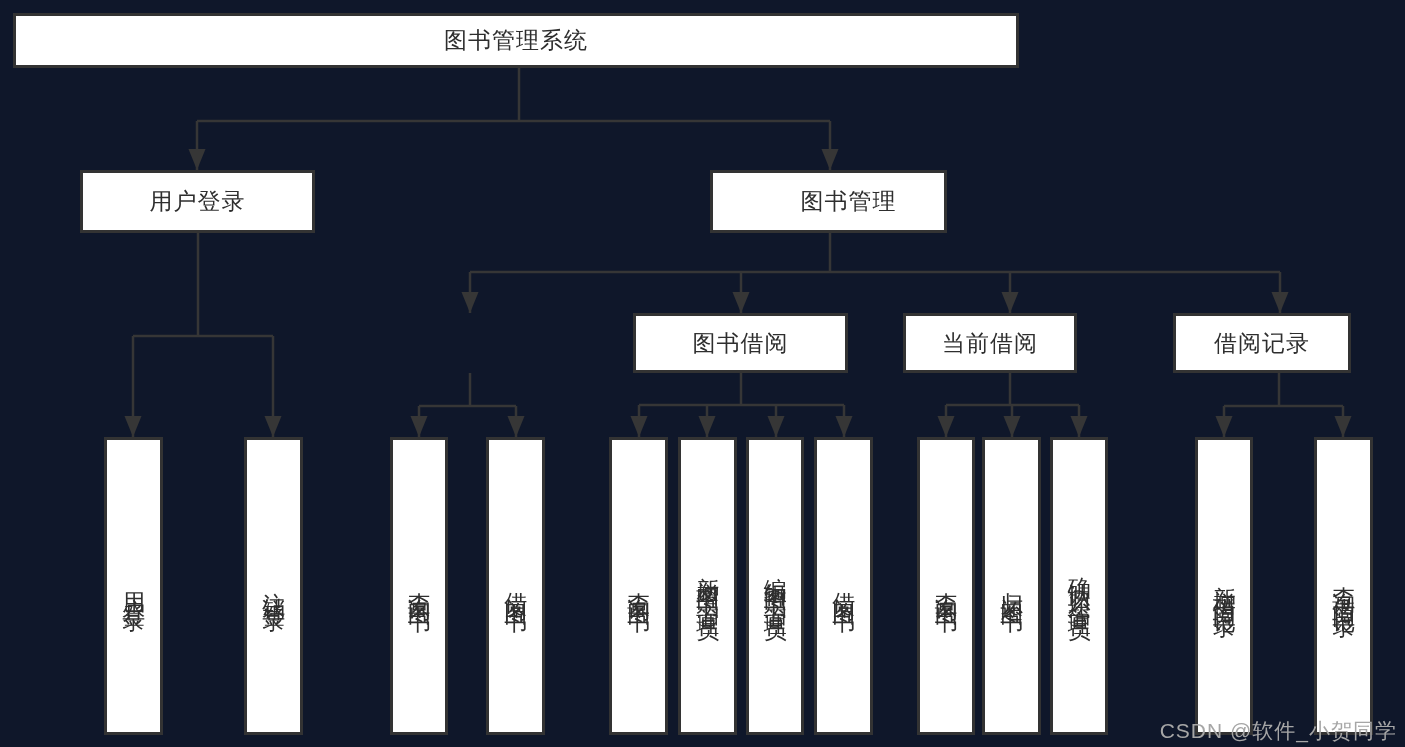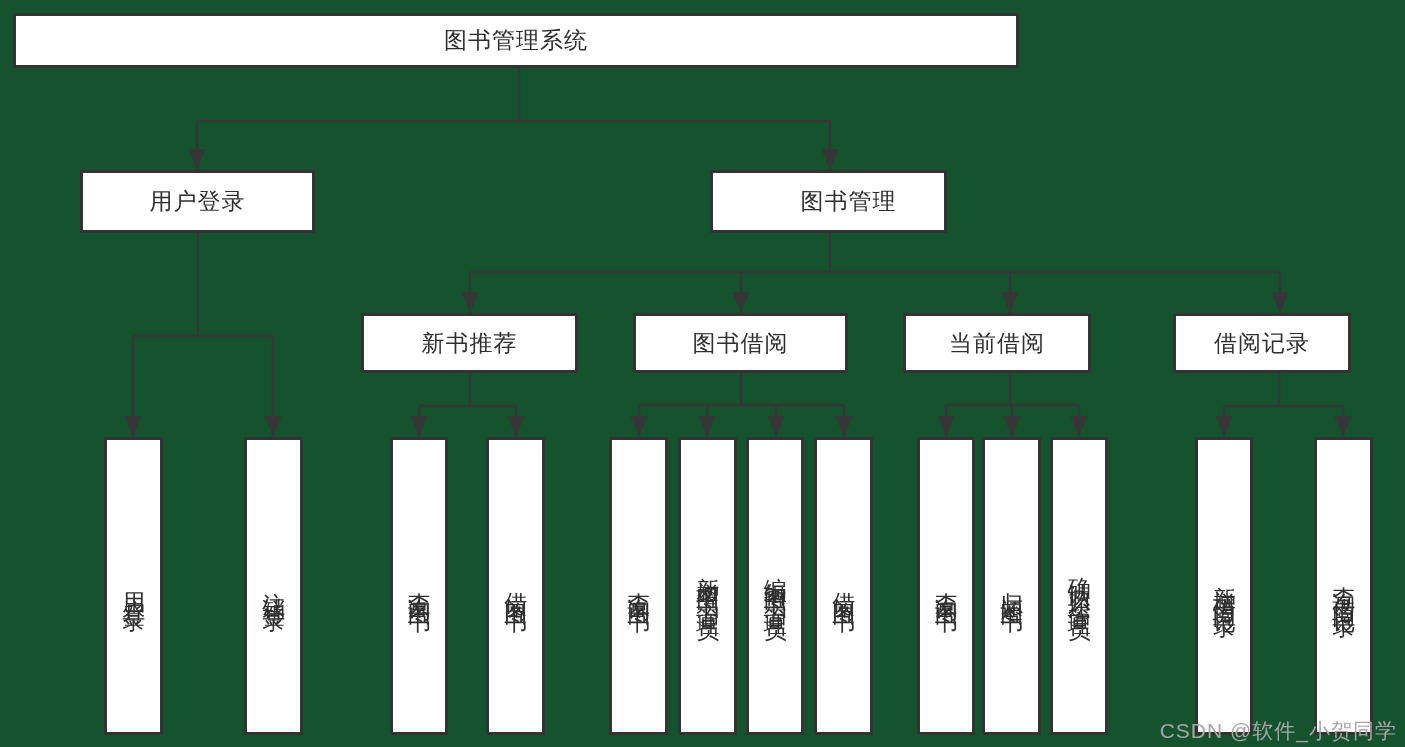--- a/index.html
+++ b/index.html
@@ -1,20 +1,20 @@
 <!DOCTYPE html>
 <html><head>
 <meta charset="utf-8">
 <style>
   html, body { margin: 0; padding: 0; background: #ffffff; }
   .canvas {
     position: relative;
     width: 1405px;
     height: 747px;
-    background: #14532d;
+    background: #0f172a;
     overflow: hidden;
     font-family: "Liberation Sans", "DejaVu Sans", sans-serif;
   }
   .connectors {
     position: absolute;
     left: 0; top: 0;
     width: 1405px; height: 747px;
   }
   .box {
     position: absolute;
@@ -93,27 +93,24 @@
     <span class="label-h">图书管理系统</span>
   </div>
 
   <div class="box" style="left:80px; top:170px; width:235px; height:63px;">
     <span class="label-h">用户登录</span>
   </div>
   <div class="box" style="left:710px; top:170px; width:237px; height:63px;padding-left:40px;">
     <span class="label-h">图书管理</span>
   </div>
 
-  <div class="box" style="left:361px; top:313px; width:217px; height:60px;">
-    <span class="label-h">新书推荐</span>
-  </div>
   <div class="box" style="left:633px; top:313px; width:215px; height:60px;">
     <span class="label-h">图书借阅</span>
   </div>
-  <div class="box" style="left:903px; top:313px; width:188px; height:60px;">
+  <div class="box" style="left:903px; top:313px; width:174px; height:60px;">
     <span class="label-h">当前借阅</span>
   </div>
   <div class="box" style="left:1173px; top:313px; width:178px; height:60px;">
     <span class="label-h">借阅记录</span>
   </div>
 
   <div class="box" style="left:104px; top:437px; width:59px; height:298px;">
     <span class="label-v">用户登录</span>
   </div>
   <div class="box" style="left:244px; top:437px; width:59px; height:298px;">

